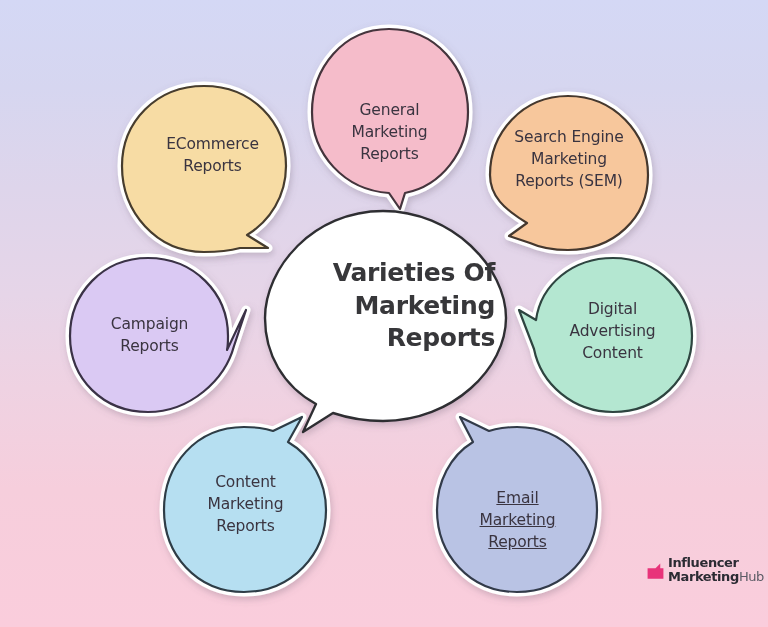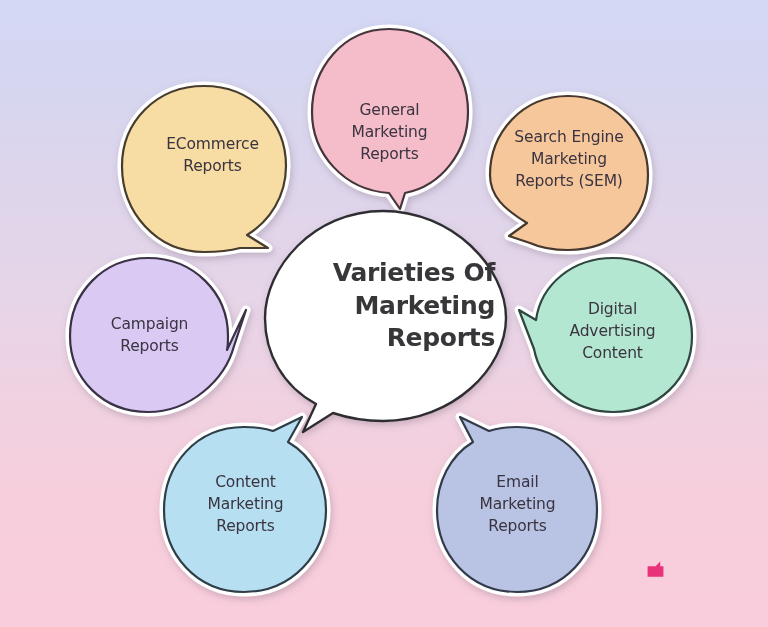--- a/index.html
+++ b/index.html
@@ -252,27 +252,31 @@
 Reports</div>
 
   <div class="node-label" style="left:540px; top:298px; width:145px;">Digital
 Advertising
 Content</div>
 
   <div class="node-label" style="left:173px; top:471px; width:145px;">Content
 Marketing
 Reports</div>
 
-  <div class="node-label" style="left:445px; top:471px; width:145px;">Email
+  <div class="node-label" style="left:445px; top:487px; width:145px;text-decoration:underline;">Email
 Marketing
 Reports</div>
 
   <div class="center-label" style="left:275px; top:257px; width:220px;text-align:right;">Varieties Of
 Marketing
 Reports</div>
 
   <div id="logo">
     <svg id="logo-mark" viewBox="0 0 24 24">
       <path d="M 22,3 L 22,16 L 12,16 L 6,22 L 6,16 L 2,16 L 2,3 Z" fill="#E8337A" transform="rotate(180 12 12)"></path>
     </svg>
+    <div id="logo-text">
+      <span class="logo-line1">Influencer</span>
+      <span class="logo-line2"><b>Marketing</b><span>Hub</span></span>
+    </div>
   </div>
 
 </div>
 
 </body></html>

